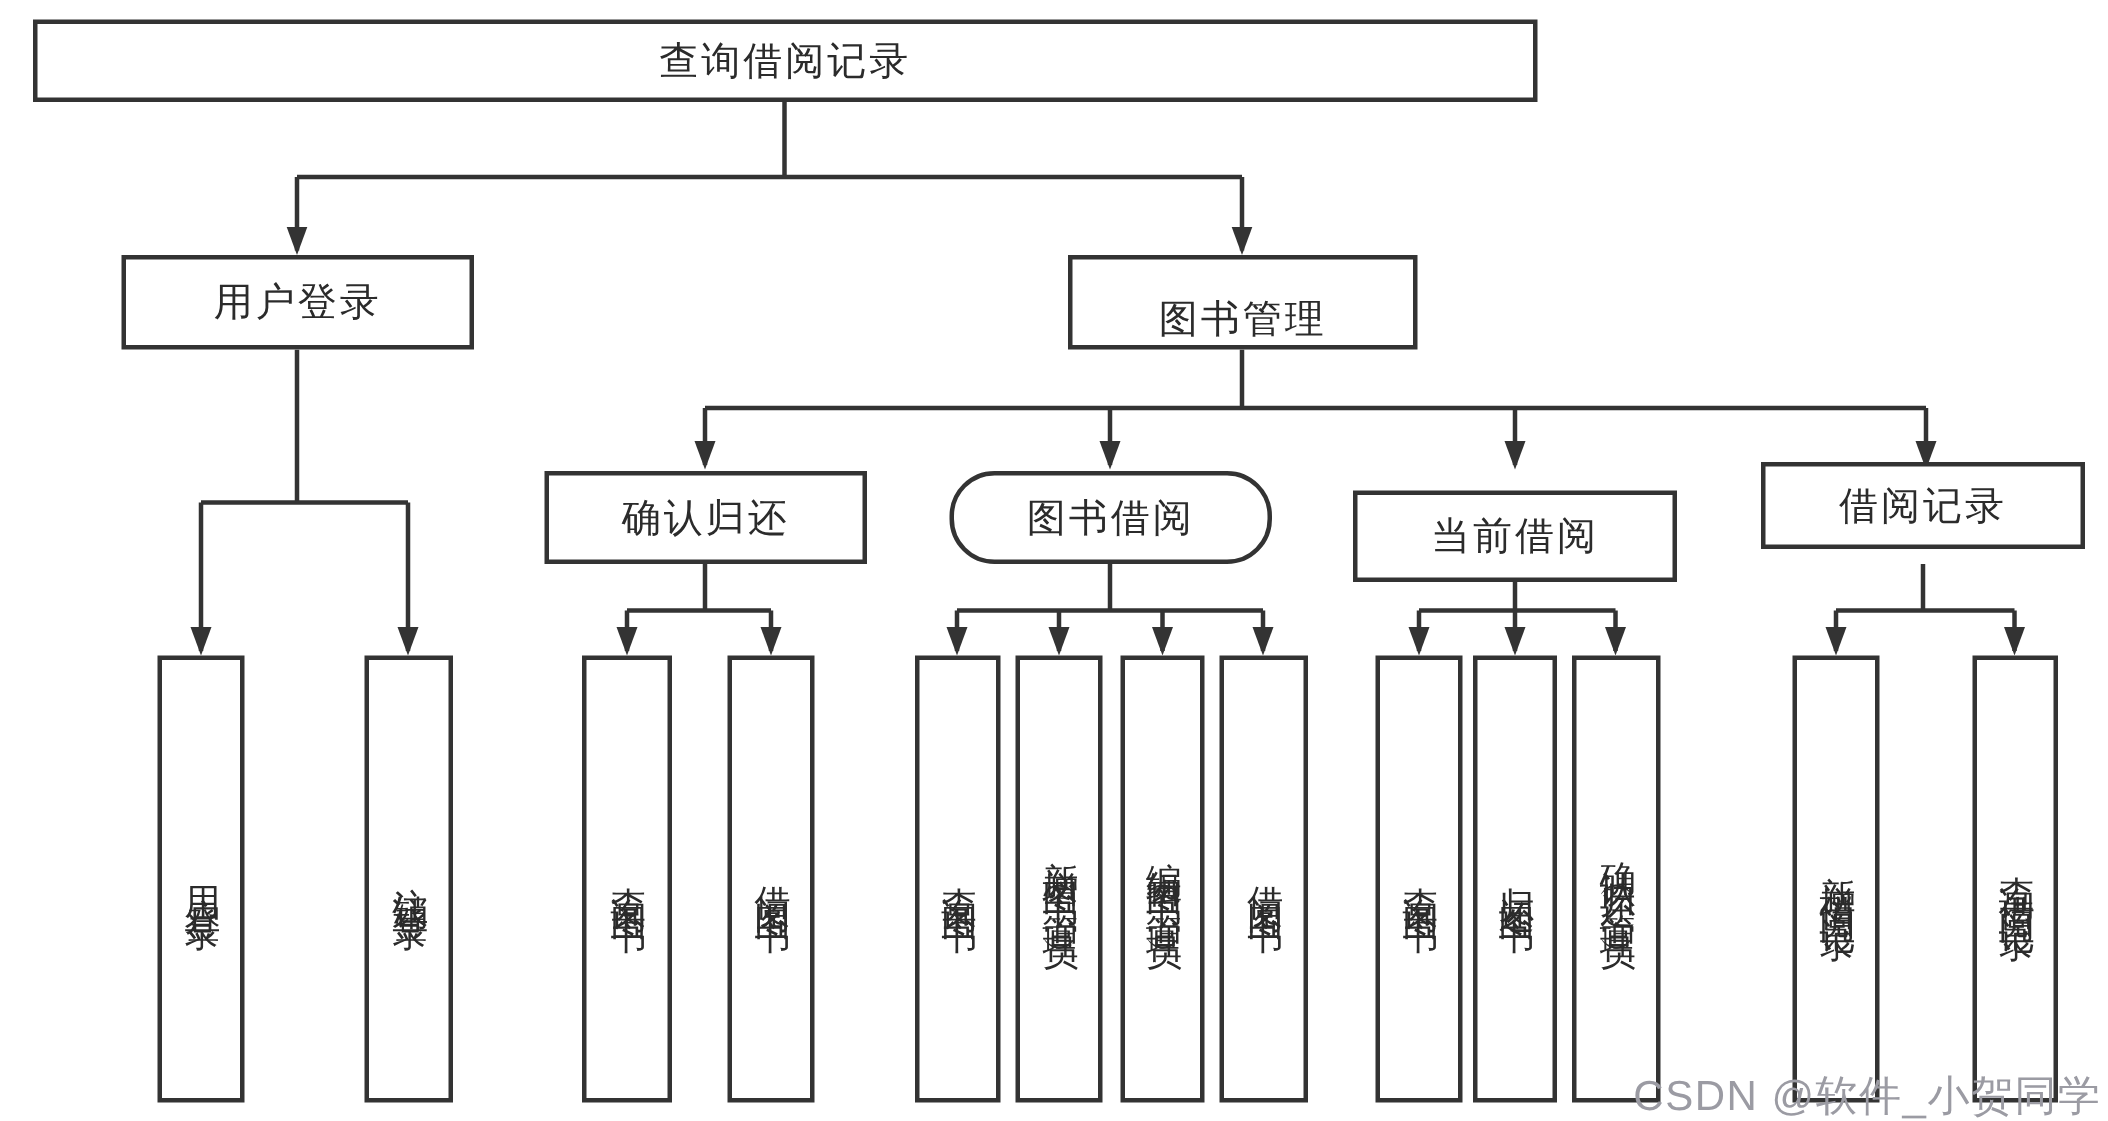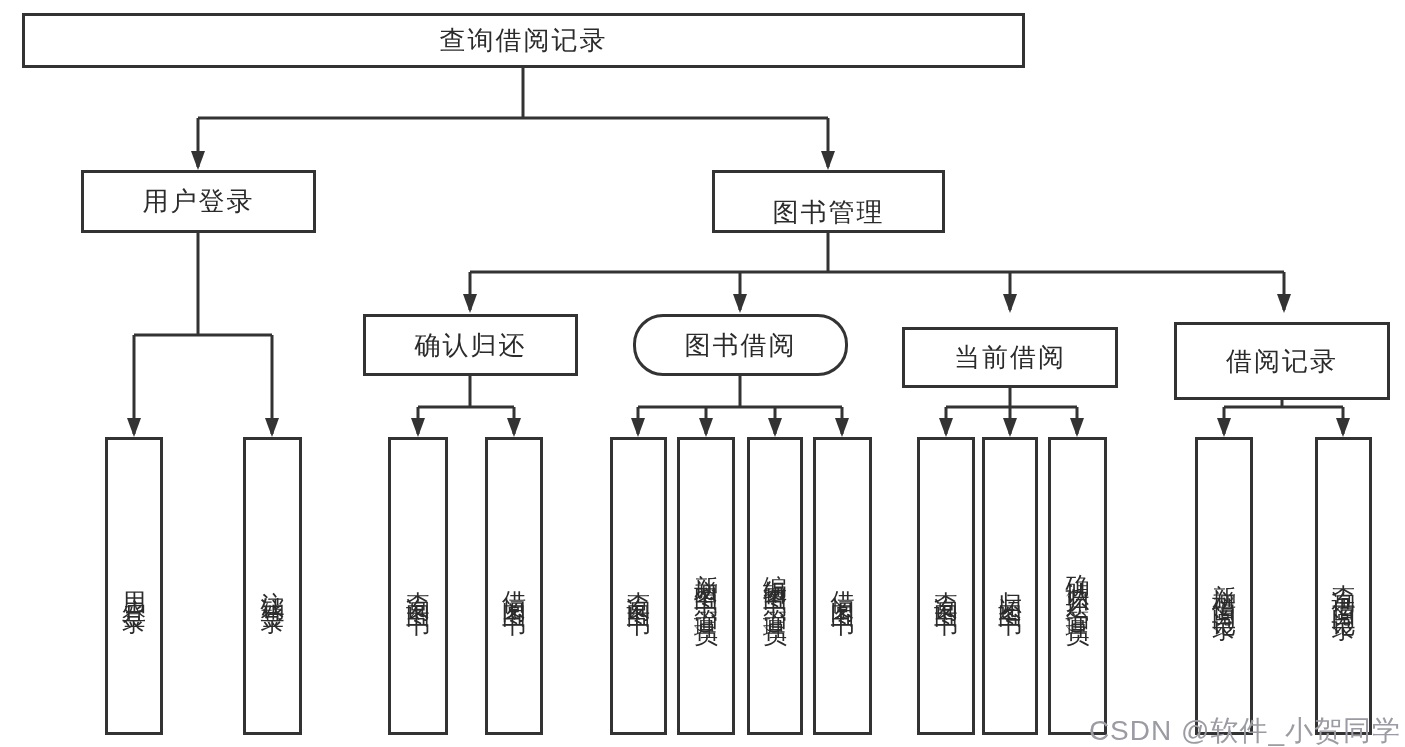--- a/index.html
+++ b/index.html
@@ -92,21 +92,21 @@
 
   <div class="node" style="left:363px;top:314px;width:215px;height:62px;">
     <span class="hlabel">确认归还</span>
   </div>
   <div class="node" style="left:633px;top:314px;width:215px;height:62px;border-radius:30px;">
     <span class="hlabel">图书借阅</span>
   </div>
   <div class="node" style="left:902px;top:327px;width:216px;height:61px;">
     <span class="hlabel">当前借阅</span>
   </div>
-  <div class="node" style="left:1174px;top:322px;width:216px;height:78px;">
+  <div class="node" style="left:1174px;top:308px;width:216px;height:58px;">
     <span class="hlabel">借阅记录</span>
   </div>
 
   <div class="node vleaf" style="left:105px;top:437px;width:58px;height:298px;">
     <span class="vlabel">用户登录</span>
   </div>
   <div class="node vleaf" style="left:243px;top:437px;width:59px;height:298px;">
     <span class="vlabel">注销登录</span>
   </div>
 

